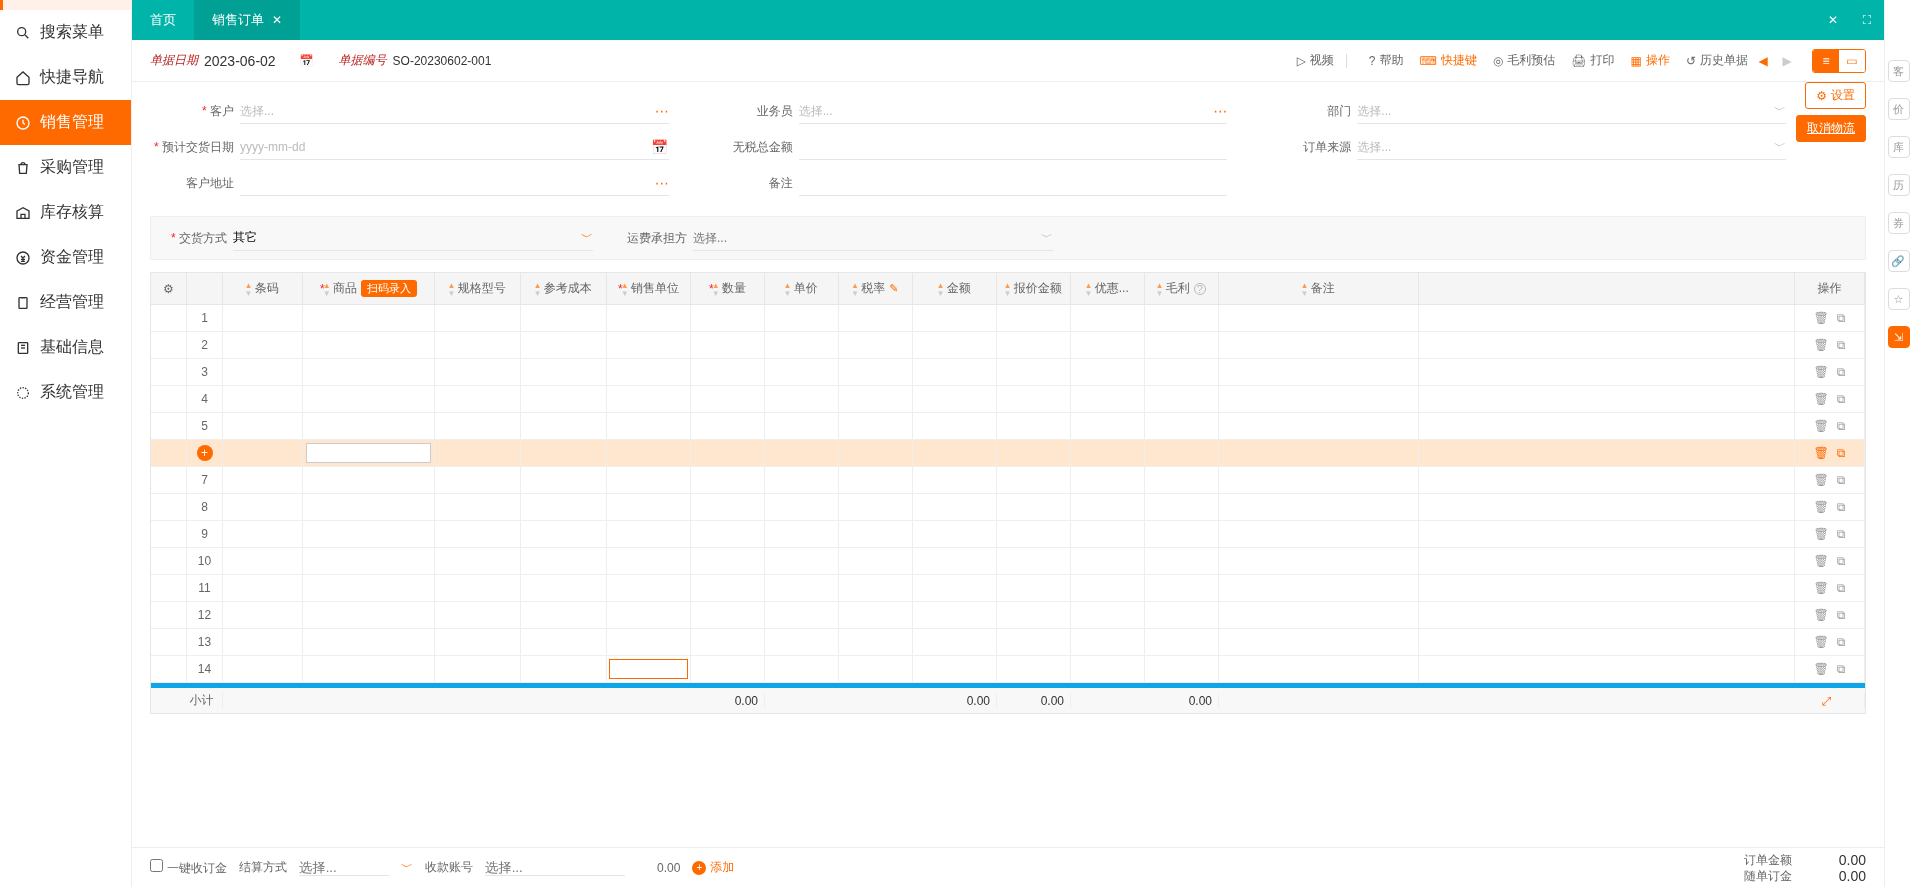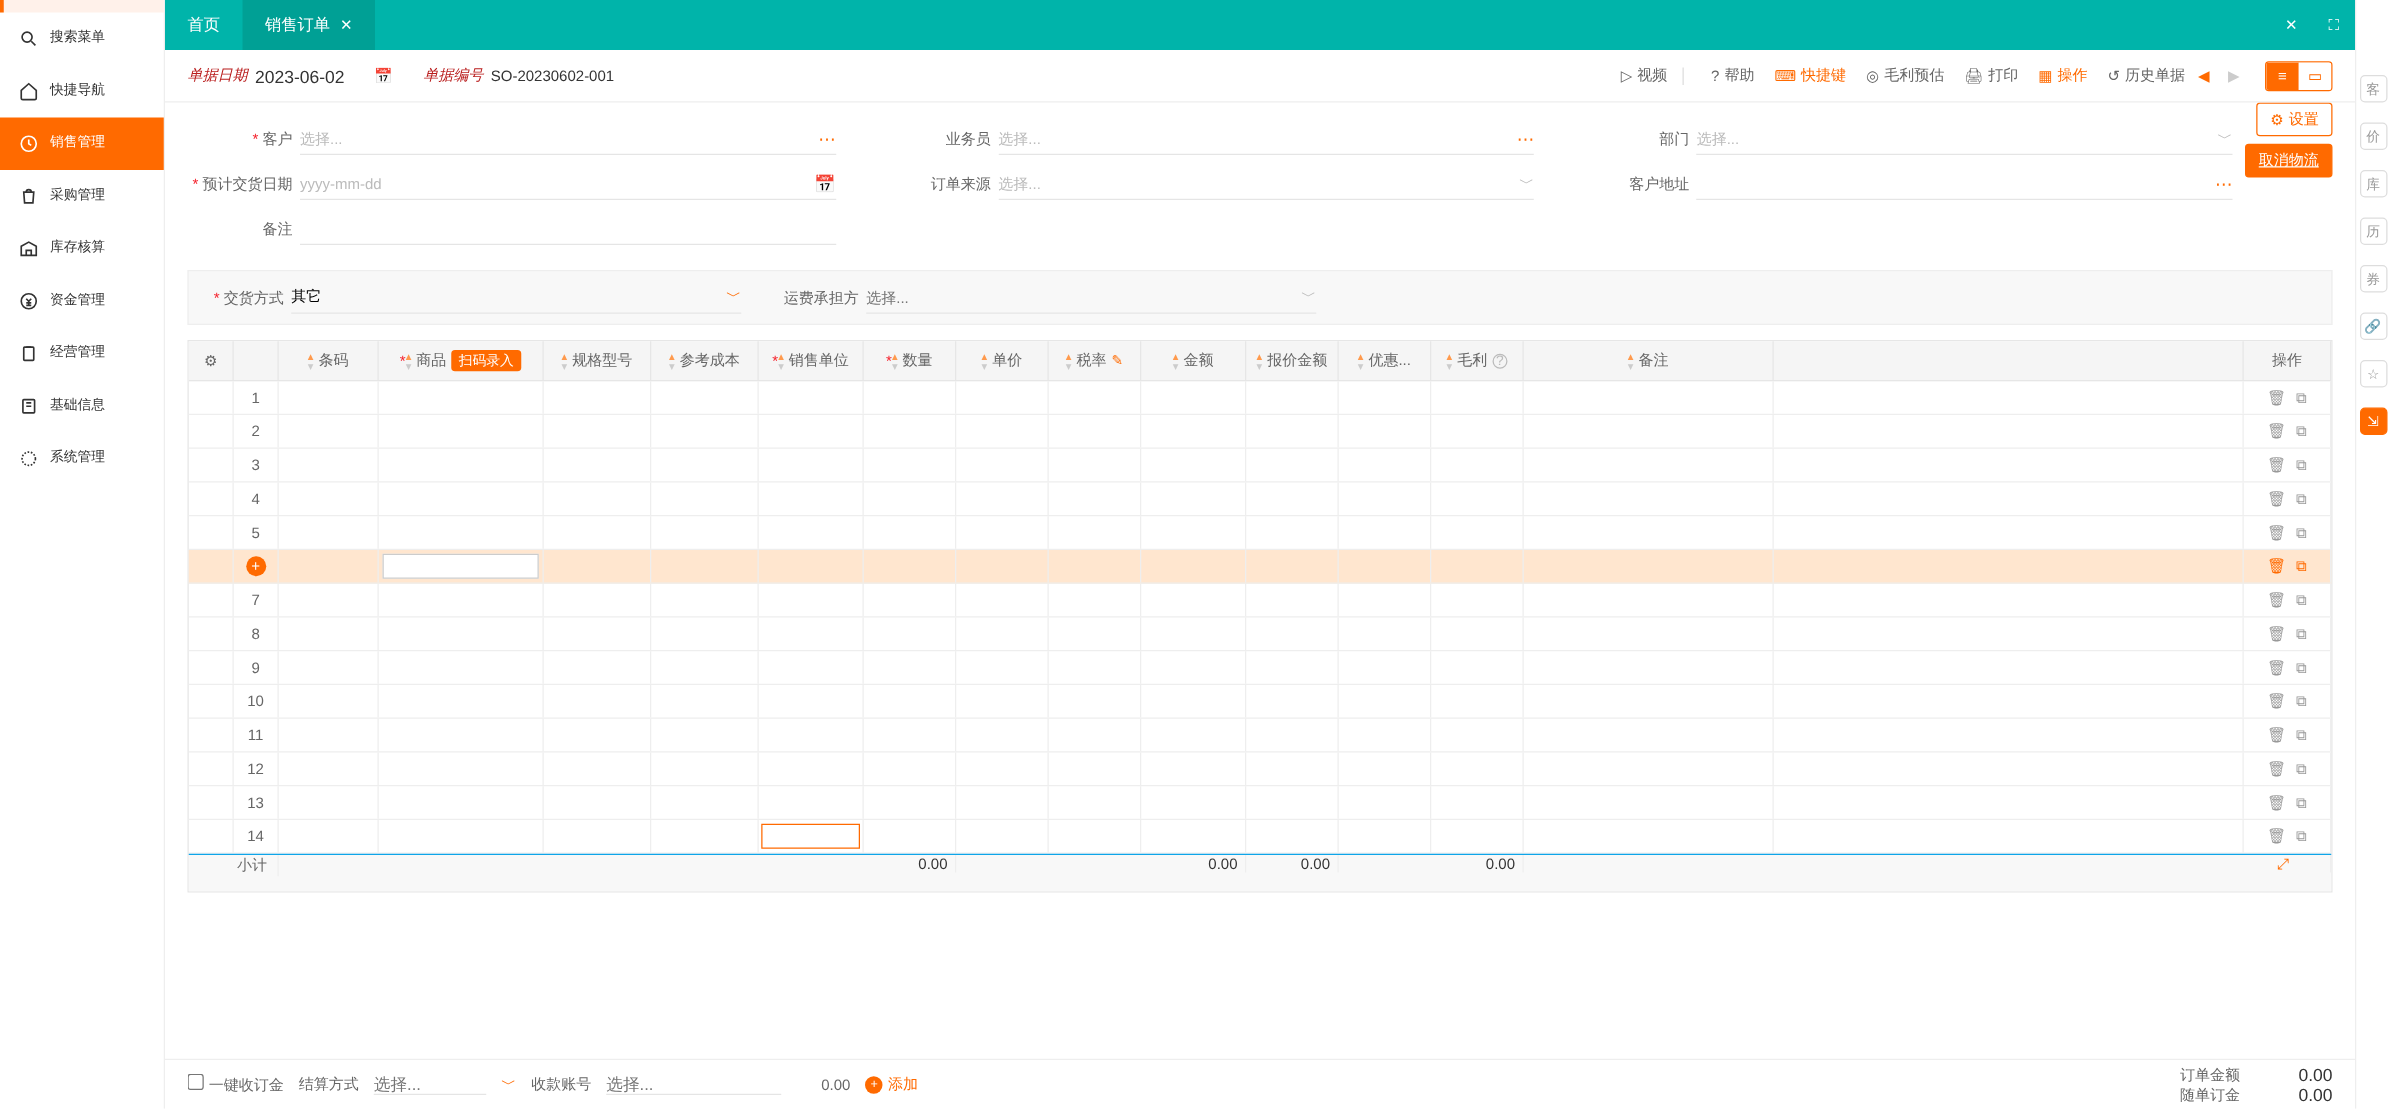--- a/index.html
+++ b/index.html
@@ -2,21 +2,21 @@
 <html><head>
 <meta charset="utf-8">
 <style>
 * { box-sizing: border-box; margin: 0; padding: 0; }
 body { font-family: "Microsoft YaHei", Arial, sans-serif; font-size: 12px; color: #333; background: #fff; overflow: hidden; }
 .app { display: flex; height: 887px; }
 
 
 .sidebar { width: 132px; background: #fff; border-right: 1px solid #eee; display: flex; flex-direction: column; }
 .sidebar-top { height: 10px; background: #fff1ea; border-left: 3px solid #ff6a00; }
-.sidebar-item { display: flex; align-items: flex-start; padding: 12px 14px; cursor: pointer; color: #333; font-size: 11px; }
+.sidebar-item { display: flex; align-items: center; padding: 12px 14px; cursor: pointer; color: #333; font-size: 16px; }
 .sidebar-item.active { background: #ff6a00; color: #fff; }
 .sidebar-item .sicon { width: 18px; height: 18px; margin-right: 8px; display:inline-flex; align-items:center; justify-content:center; }
 .sicon svg { width: 16px; height: 16px; }
 
 
 .main { flex: 1; display: flex; flex-direction: column; min-width: 0; }
 .tabs { height: 40px; background: #00b4aa; display: flex; align-items: stretch; color: #fff; }
 .tab { padding: 0 18px; display: flex; align-items: center; font-size: 13px; cursor: pointer; }
 .tab.active { background: #00a095; }
 .tab .close { margin-left: 8px; font-size: 12px; }
@@ -80,21 +80,21 @@
 .tr.active-row { background:#ffe6cf; }
 .tr.active-row .rownum-cell { }
 .tr .td { border-right:1px solid #eee; display:flex; align-items:center; justify-content:center; font-size:12px; color:#666;}
 .rownum-cell { color:#999; }
 .addrow-badge { width:16px; height:16px; border-radius:50%; background:#ff6a00; color:#fff; display:inline-flex; align-items:center; justify-content:center; font-size:12px; }
 .cell-input { background:#fff; border:1px solid #ccc; width:96%; height:20px; }
 .cell-input-orange { background:#fff; border:1px solid #ff6a00; width:96%; height:20px; }
 .row-action { color:#999; cursor:pointer; margin:0 4px; }
 .row-action.orange{ color:#ff6a00; }
 
-.subtotal { display:flex; height:30px; background:#f8f8f8; border-top:1px solid #0ea5e9; align-items:flex-start; }
+.subtotal { display:flex; height:30px; background:#f8f8f8; border-top:5px solid #0ea5e9; align-items:center; }
 .subtotal .td { border-right:1px solid #eee; display:flex; align-items:center; justify-content:flex-end; padding-right:6px; font-size:12px; color:#333;}
 .subtotal .td.lab { justify-content:center; color:#666;}
 
 
 .bottom-bar { border-top:1px solid #eee; height:40px; display:flex; align-items:center; padding:0 18px; font-size:12px; color:#666; gap:12px;}
 .bottom-bar input[type=checkbox]{ margin-right:4px;}
 .sel-inline { border:none; border-bottom:1px solid #e5e5e5; color:#bbb; width:90px; background:transparent;}
 .addlink { color:#ff6a00; cursor:pointer; display:inline-flex; align-items:center; gap:4px;}
 .total-box { margin-left:auto; text-align:right; line-height:16px;}
 .total-box .trow { display:flex; justify-content:flex-end; gap:14px; color:#666;}
@@ -297,20 +297,26 @@
         </div>
 
         <div>
           <div class="form-row">
             <div class="form-label req">预计交货日期</div>
             <div class="form-control">
                 <input placeholder="yyyy-mm-dd" style="">
                 <span class="ctrl-icon">📅</span>
               </div>
           </div>
+        </div>
+        <div class="form-row">
+          <div class="form-label">无税总金额</div>
+          <div class="form-control">
+              <input style="">
+            </div>
         </div>
         <div class="form-row">
           <div class="form-label">订单来源</div>
           <div class="form-control">
               <input placeholder="选择..." style="">
               <span class="ctrl-caret">﹀</span>
             </div>
         </div>
 
         <div class="form-row">

